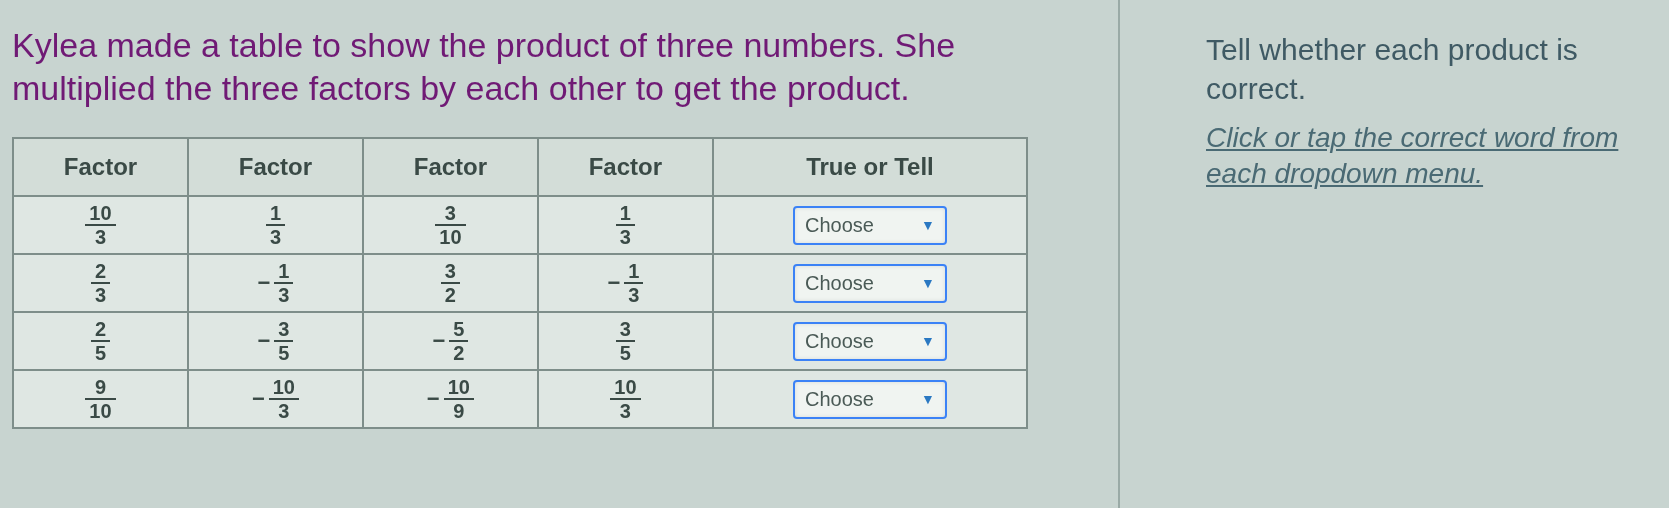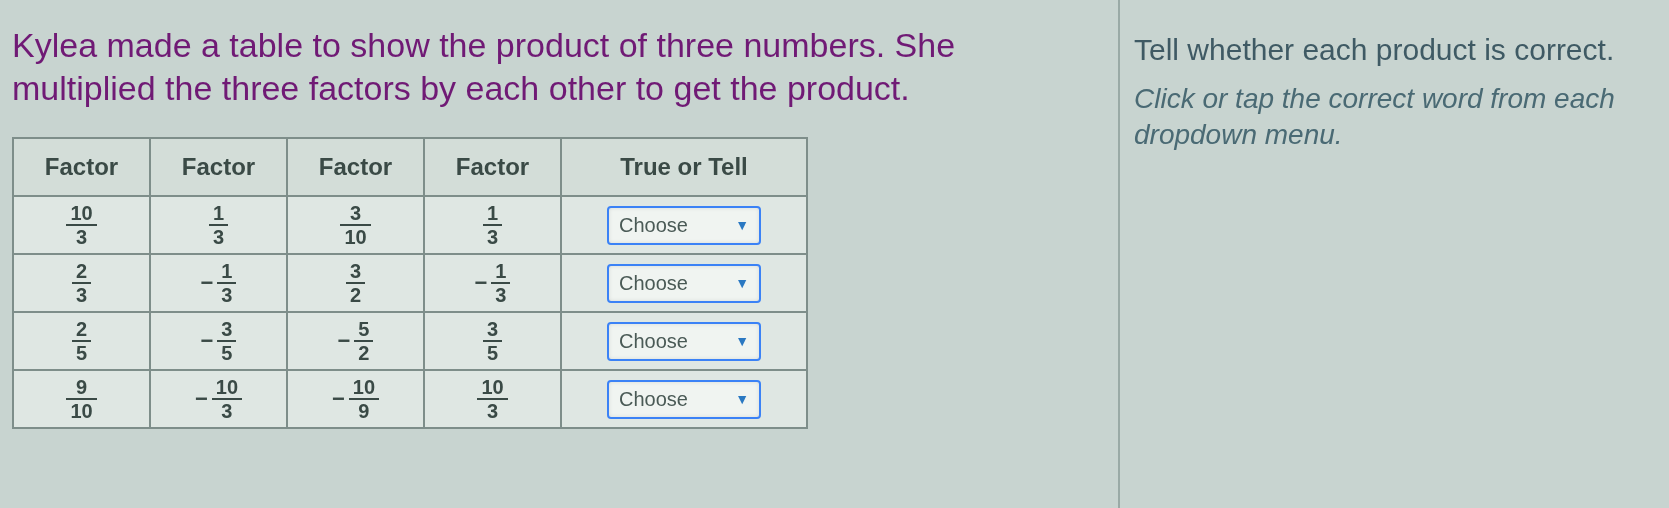--- a/index.html
+++ b/index.html
@@ -18,33 +18,34 @@
     height: 100%;
   }
   .left {
     flex: 0 0 1120px;
     padding: 24px 30px 10px 12px;
     border-right: 2px solid #9aaaa6;
     box-sizing: border-box;
   }
   .right {
     flex: 1;
-    padding: 30px 10px 10px 14px;
+    padding: 30px 10px 10px 38px;
     box-sizing: border-box;
+    margin-left: 48px;
   }
   .intro {
     font-size: 34px;
     line-height: 1.25;
     color: #701a75;
     margin: 0 0 28px 0;
     font-weight: 400;
   }
   table {
     border-collapse: collapse;
-    width: 796px;
+    width: 1016px;
     background: #dfe7e3;
   }
   th, td {
     border: 2px solid #7e8e8a;
     text-align: center;
     vertical-align: middle;
   }
   th {
     background: #d3ddd8;
     font-size: 24px;
@@ -108,20 +109,21 @@
     line-height: 1.3;
     color: #3f5a64;
     margin: 0 0 12px 0;
   }
   .instr2 {
     font-size: 28px;
     line-height: 1.3;
     color: #4a6a74;
     font-style: italic;
     margin: 0;
+    text-decoration: underline;
   }
 </style>
 </head>
 <body>
 
 <div class="page">
   <div class="left">
     <p class="intro">Kylea made a table to show the product of three numbers. She multiplied the three factors by each other to get the product.</p>
 
     <table>

